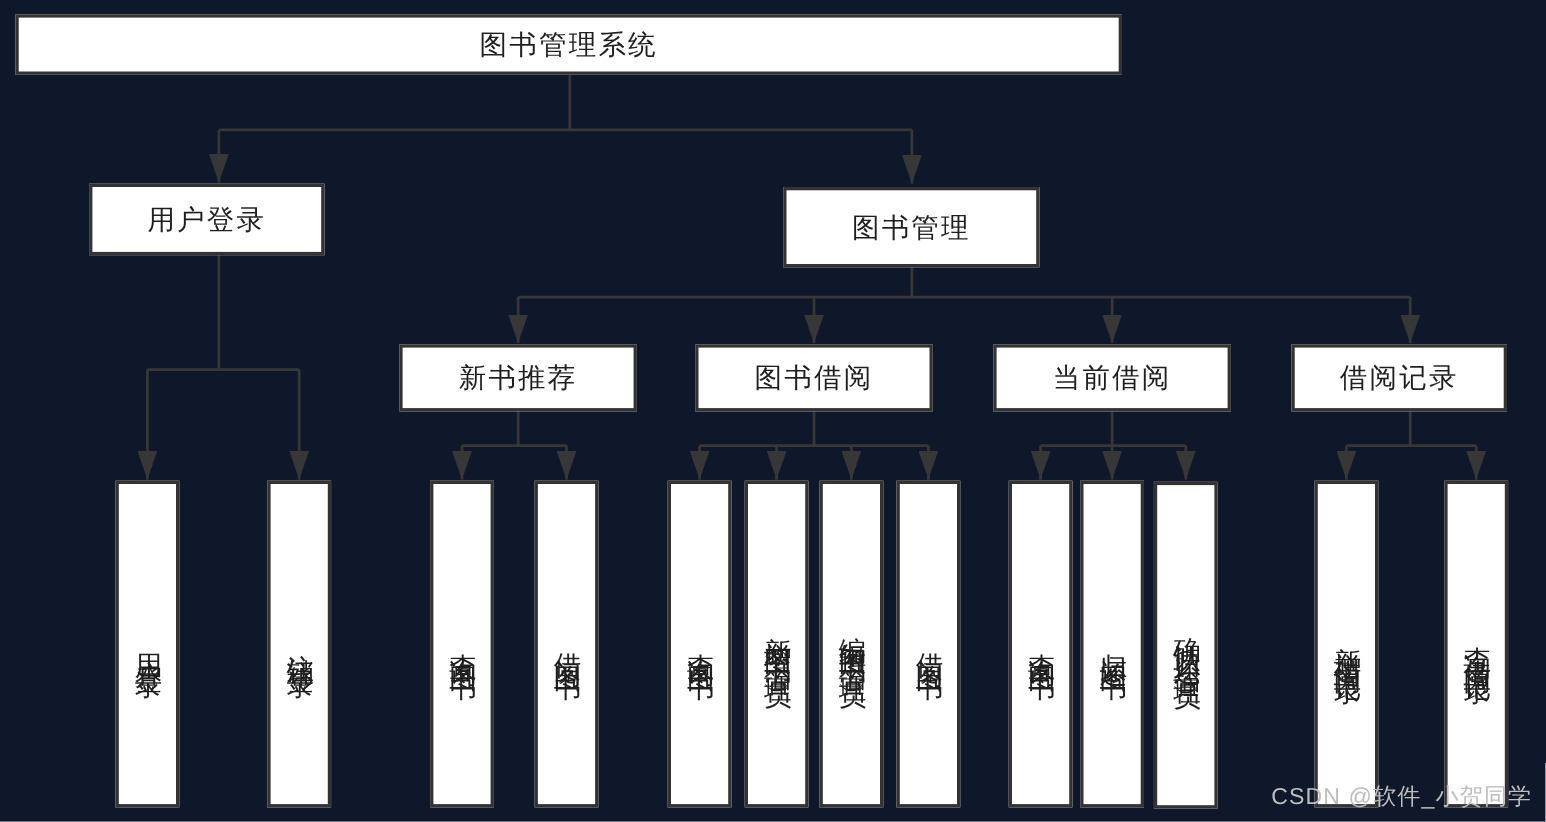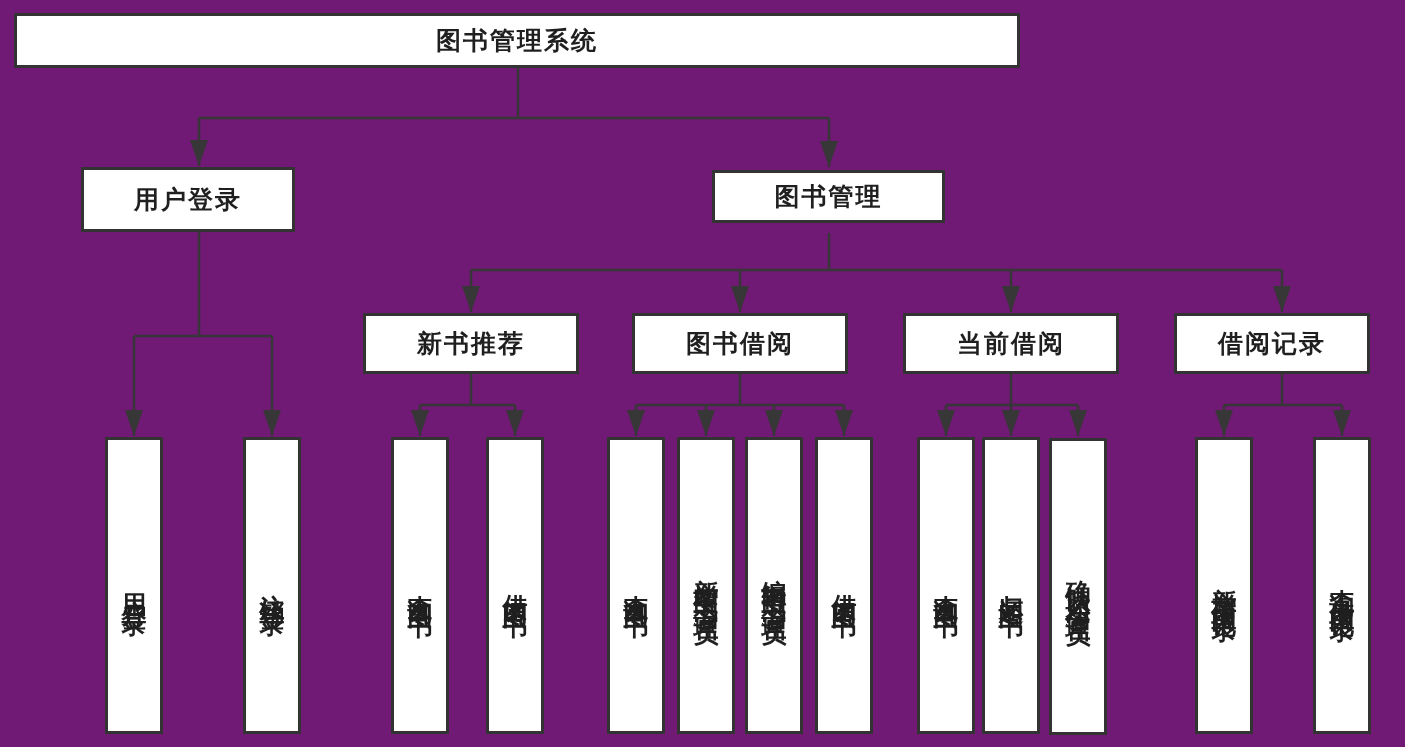--- a/index.html
+++ b/index.html
@@ -5,23 +5,22 @@
   html, body {
     margin: 0;
     padding: 0;
     background: #ffffff;
     font-family: "Liberation Sans", sans-serif;
   }
   .stage {
     position: relative;
     width: 1405px;
     height: 747px;
-    background: #701a75;
+    background: #0f172a;
     overflow: hidden;
-    font-weight: bold;
   }
   .wires {
     position: absolute;
     left: 0; top: 0;
     width: 1405px;
     height: 747px;
     z-index: 0;
   }
   .node {
     position: absolute;
@@ -114,21 +113,21 @@
     </g>
   </svg>
 
   <div class="node h-label" style="left:14px; top:13px; width:1006px; height:55px;">
     <span>图书管理系统</span>
   </div>
 
   <div class="node h-label" style="left:81px; top:167px; width:214px; height:65px;">
     <span>用户登录</span>
   </div>
-  <div class="node h-label" style="left:712px; top:170px; width:233px; height:53px;">
+  <div class="node h-label" style="left:712px; top:170px; width:233px; height:73px;">
     <span>图书管理</span>
   </div>
 
   <div class="node h-label" style="left:363px; top:313px; width:216px; height:61px;">
     <span>新书推荐</span>
   </div>
   <div class="node h-label" style="left:632px; top:313px; width:216px; height:61px;text-align:center;">
     <span>图书借阅</span>
   </div>
   <div class="node h-label" style="left:903px; top:313px; width:216px; height:61px;">
@@ -175,14 +174,15 @@
     <span class="vtext">确认归还（管理员）</span>
   </div>
 
   <div class="node v-label" style="left:1195px; top:437px; width:58px; height:297px;">
     <span class="vtext">新增借阅记录</span>
   </div>
   <div class="node v-label" style="left:1313px; top:437px; width:58px; height:297px;">
     <span class="vtext">查询借阅记录</span>
   </div>
 
+  <div class="watermark">CSDN @软件_小贺同学</div>
 
 </div>
 
 </body></html>

